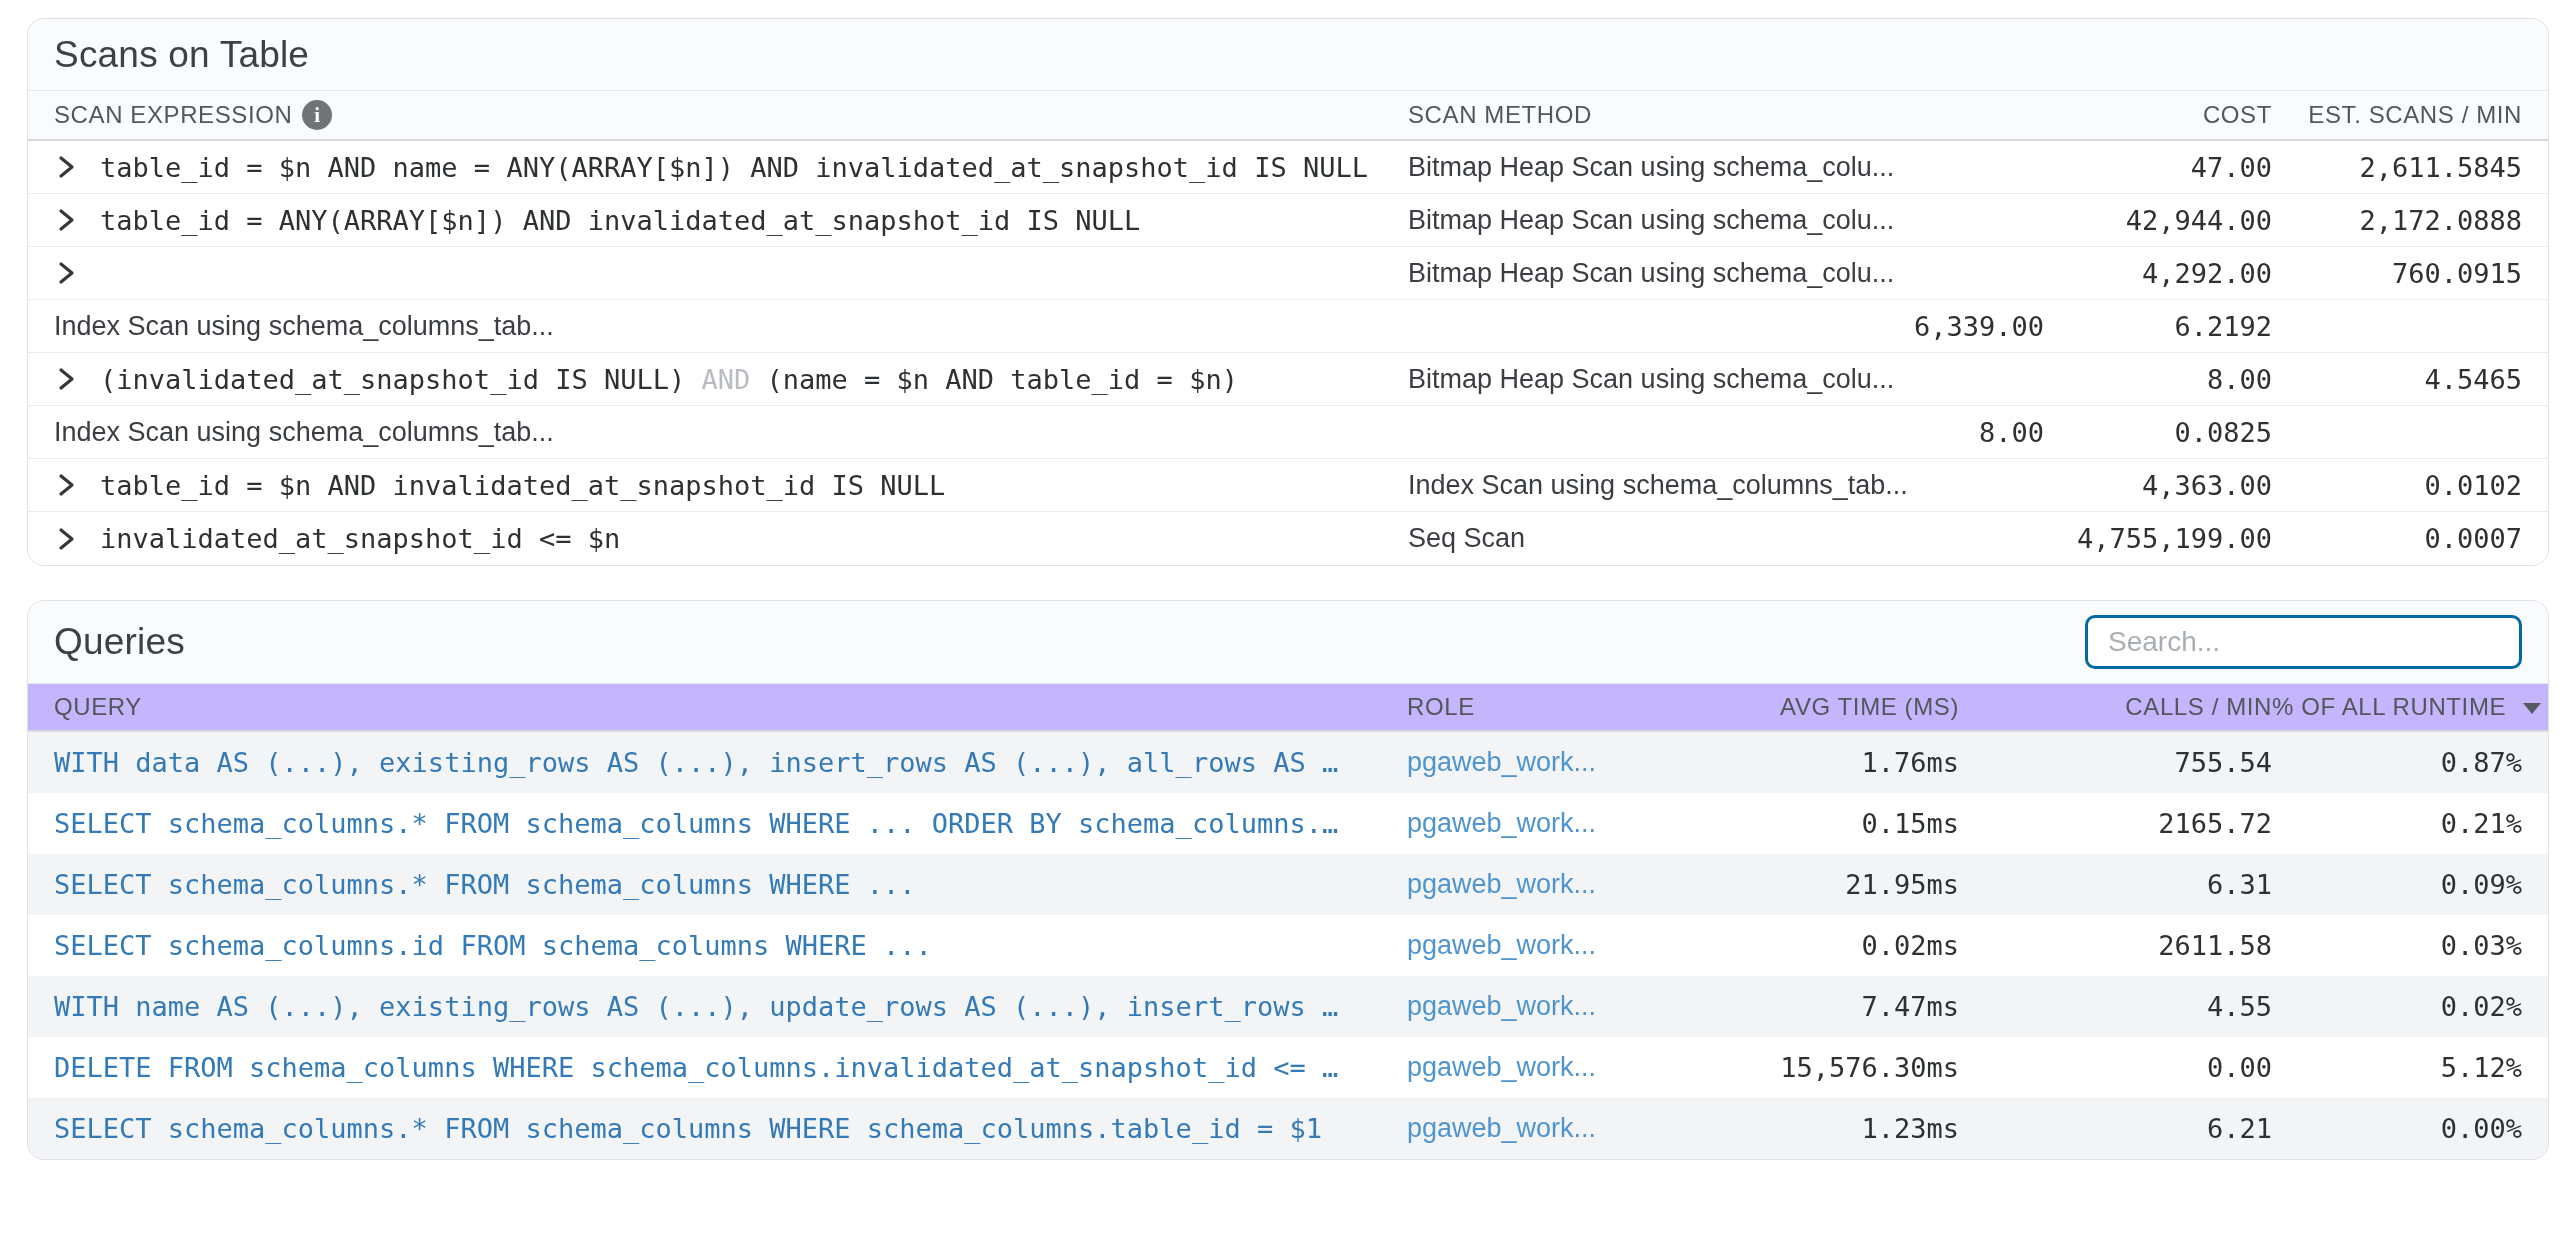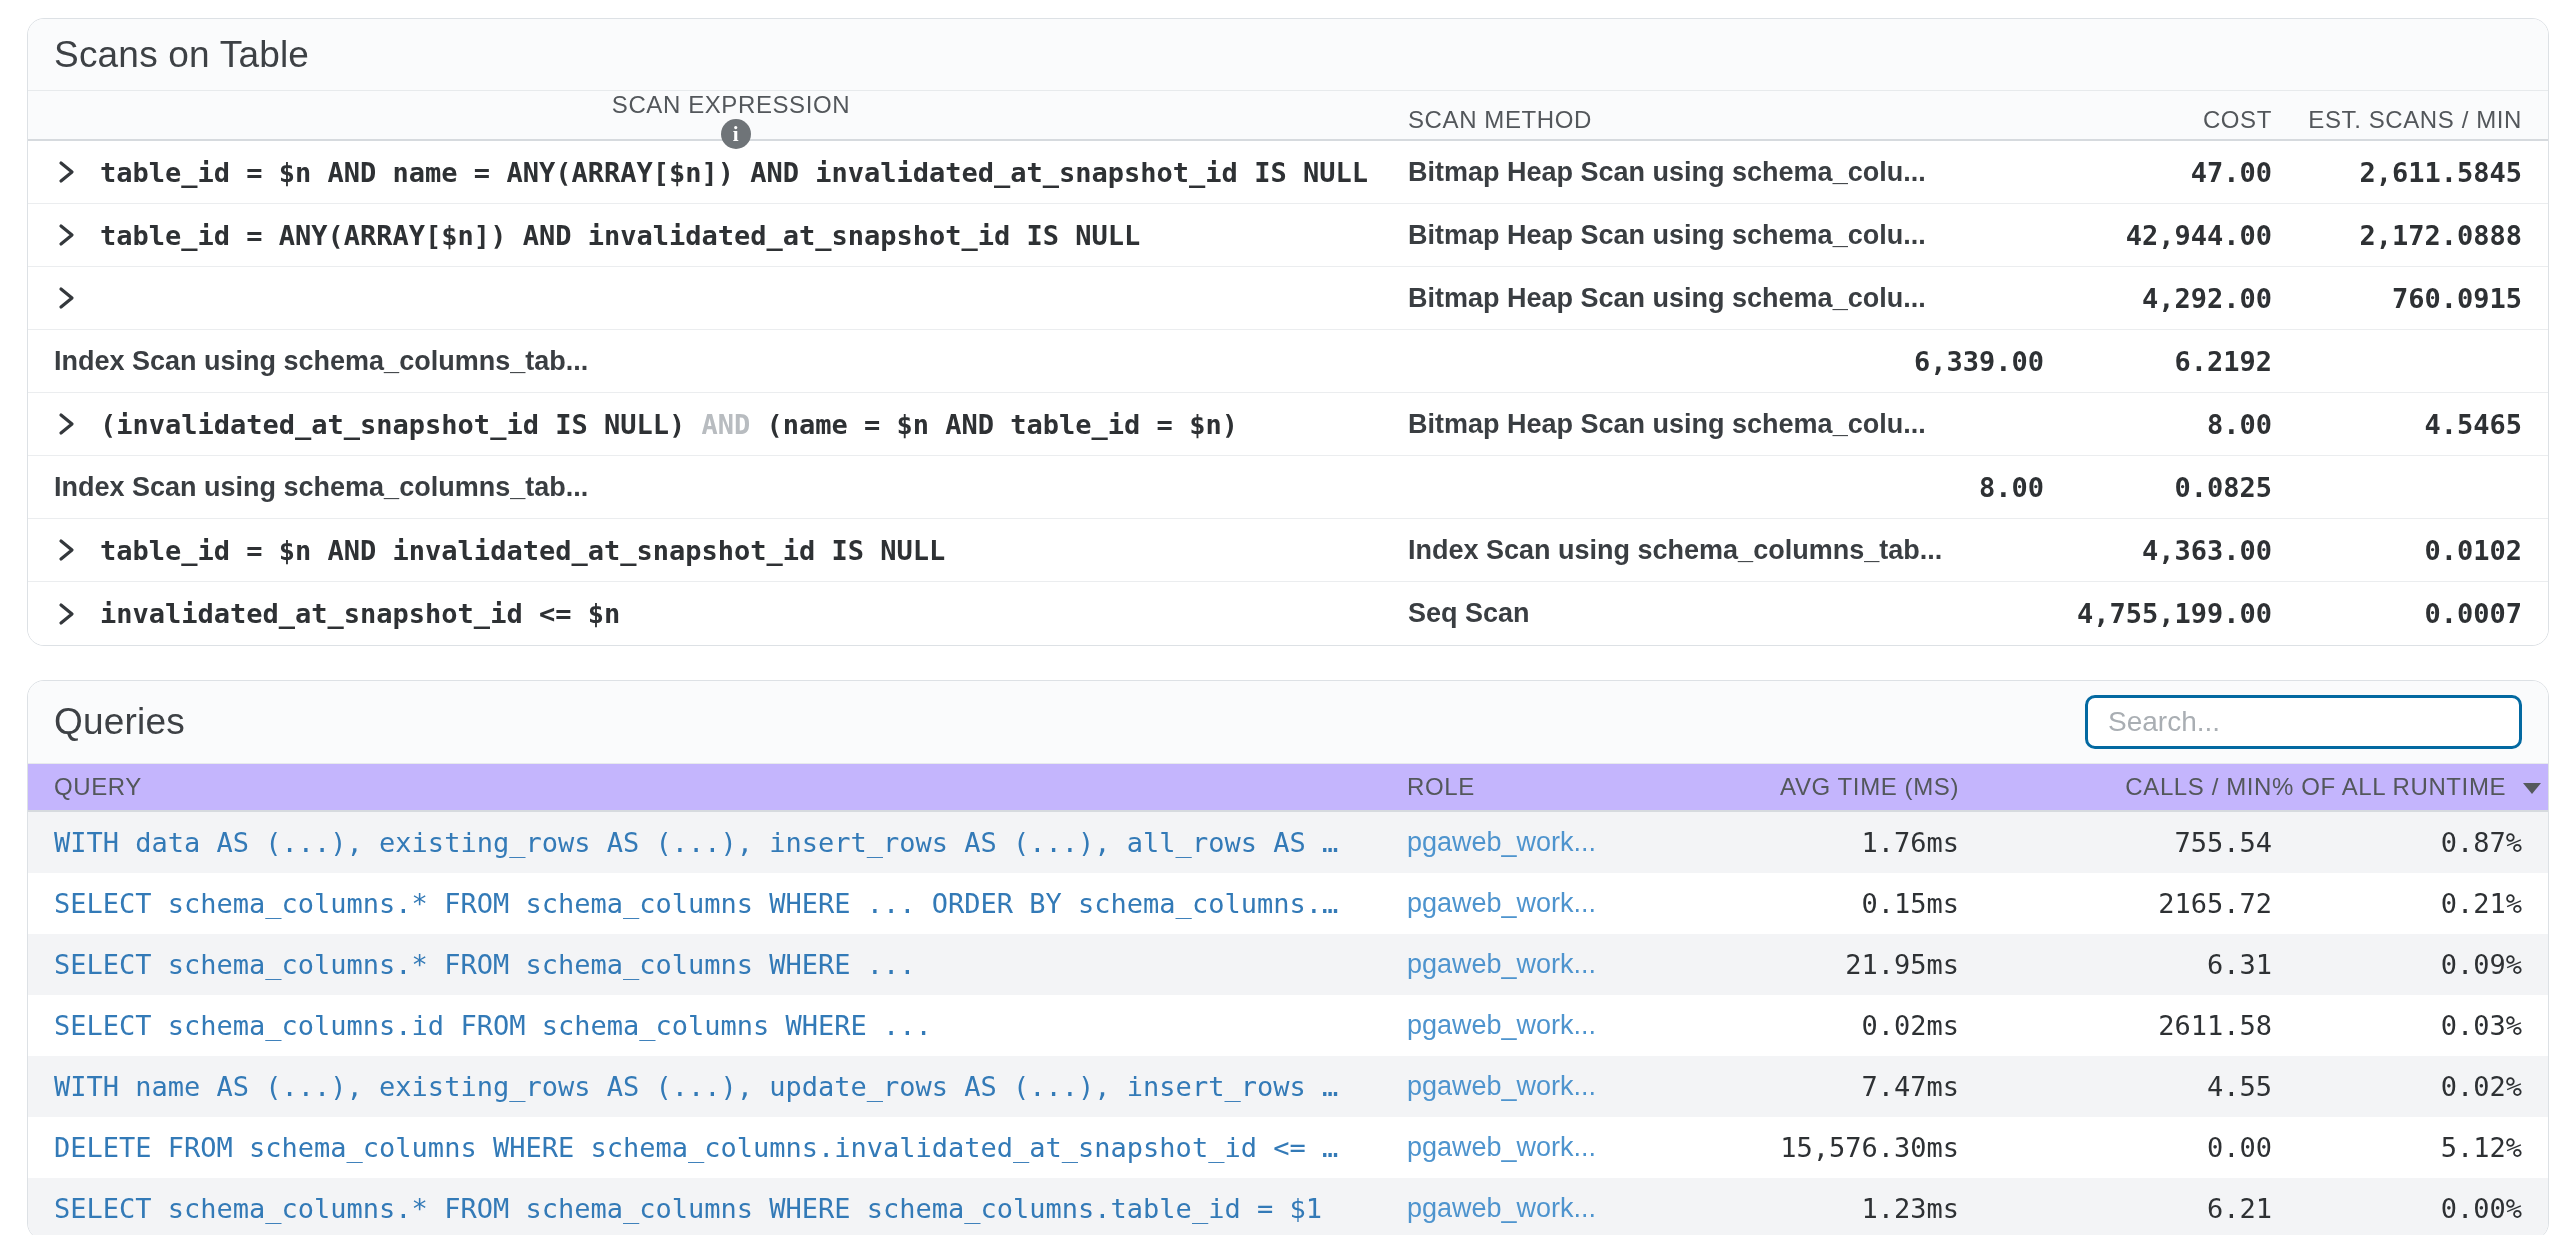--- a/index.html
+++ b/index.html
@@ -24,22 +24,22 @@
                        grid-template-columns:1fr 636px 228px 250px; }
   .queries .col-header { height:48px; background:#c4b5fd;
                          grid-template-columns:1fr 209px 343px 313px 250px; }
   .th { white-space:nowrap; }
   .right { text-align:right; }
 
   .mono { font-family:"DejaVu Sans Mono", monospace; }
 
   
   .scan-row { display:grid; grid-template-columns:1fr 636px 228px 250px;
-              align-items:center; height:63px; padding:0 26px;
-              border-bottom:1px solid #ebedef; background:#fff;font-weight:bold; }
+              align-items:center; height:53px; padding:0 26px;
+              border-bottom:1px solid #ebedef; background:#fff; }
   #scan-rows > div.scan-row:last-of-type { border-bottom:none; }
   .expr-cell { display:flex; align-items:center; gap:22px; overflow:hidden; }
   .chev { flex:0 0 auto; display:inline-flex; }
   .expr { font-size:27px; color:#2e3134; white-space:nowrap; overflow:hidden; }
   .expr .muted { color:#b8bcc0; }
   .method { font-size:27px; color:#3a3e42; white-space:nowrap; overflow:hidden; }
   .num { font-size:27px; color:#2e3134; white-space:nowrap; }
 
   
   .qrow { display:grid; grid-template-columns:1fr 209px 343px 313px 250px;
@@ -56,21 +56,21 @@
   .caret-down { display:inline-block; width:0; height:0; margin-left:10px;
                 border-left:9px solid transparent; border-right:9px solid transparent;
                 border-top:11px solid #55595d; vertical-align:middle; }
 
   
   .search-input { width:437px; height:54px; border:3px solid #0369a1; border-radius:10px;
                   padding:0 20px; font-size:28px; color:#3a3e42; background:#fff; outline:none;
                   font-family:"Liberation Sans", sans-serif; }
   .search-input::placeholder { color:#a9aeb3; }
 
-  .header-label { display:flex; align-items:center;flex-direction:column; }
+  .header-label { display:flex; align-items:center; }
 </style>
 </head>
 <body>
 
 <div class="page">
 
   <section class="panel scans">
     <div class="panel-heading">
       <h2 class="panel-title">Scans on Table</h2>
     </div>

